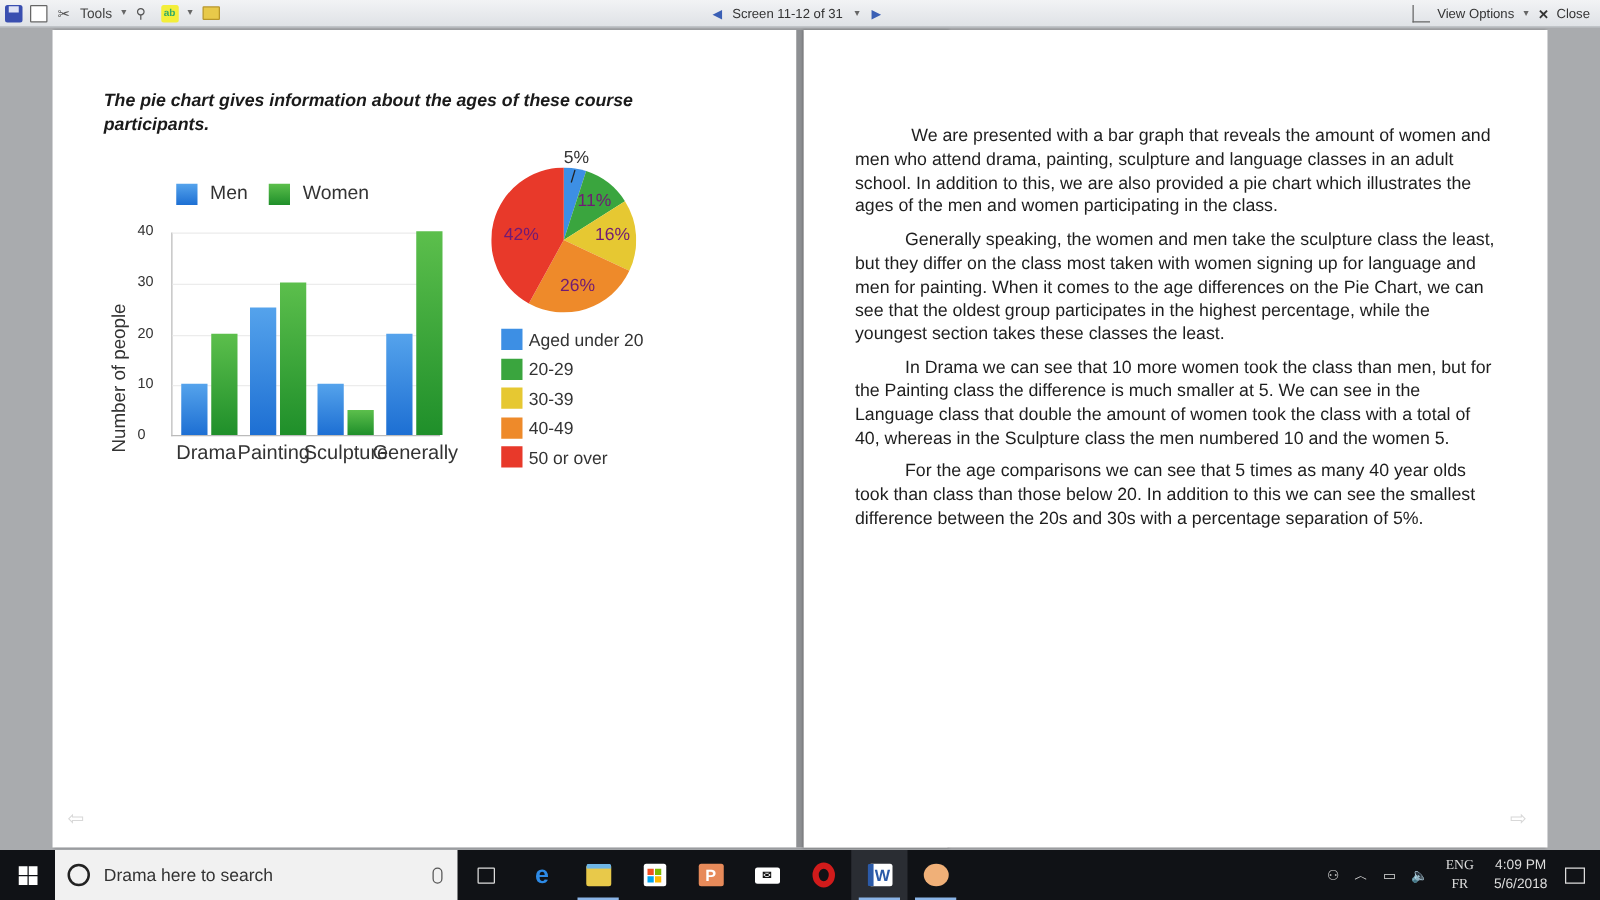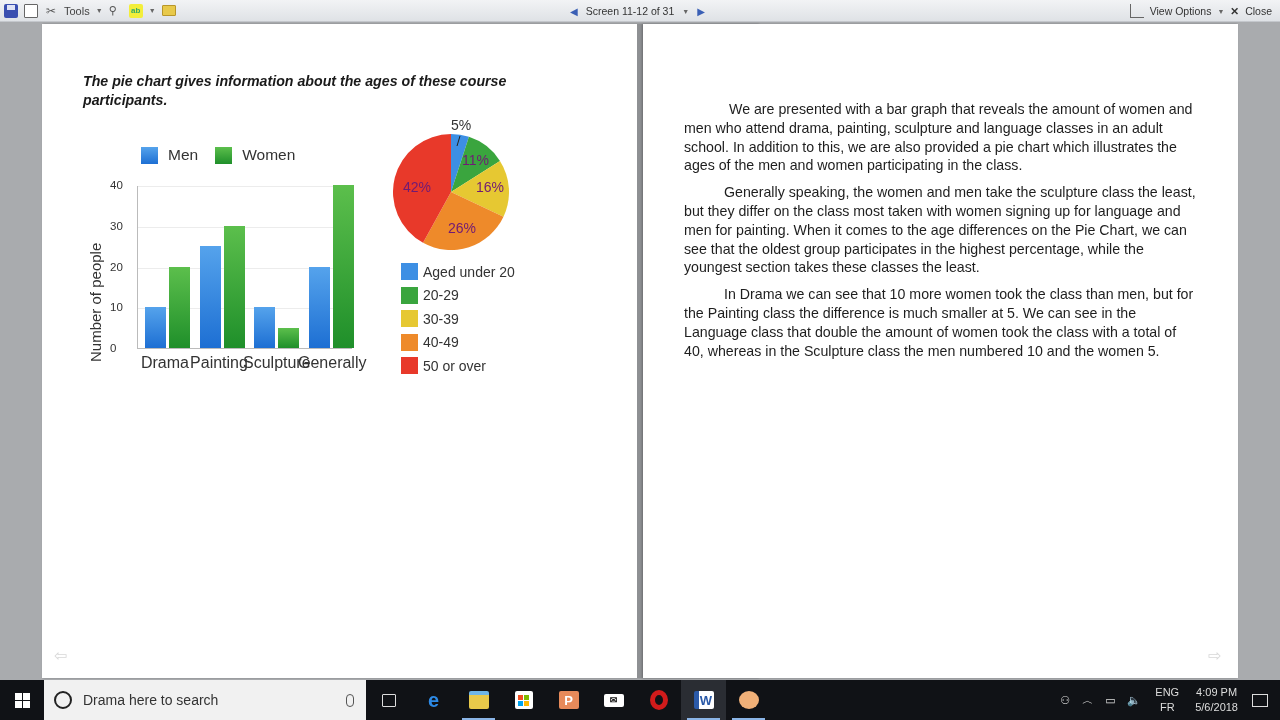--- a/index.html
+++ b/index.html
@@ -73,21 +73,21 @@
   .search-text { flex: 1; }
   .mic { width: 8px; height: 13px; border: 1.5px solid #555; border-radius: 4px; margin-right: 12px; }
   .tb-apps { display: flex; align-items: center; height: 40px; }
   .tb-app { width: 45px; height: 40px; display: flex; align-items: center; justify-content: center; position: relative; cursor: pointer; }
   .tb-app.active { background: #2a2d33; }
   .tb-app.open::after { content: ""; position: absolute; bottom: 0; left: 6px; right: 6px; height: 2px; background: #8ab4e6; }
   .ico { width: 20px; height: 18px; border-radius: 2px; display: flex; align-items: center; justify-content: center; font-weight: bold; font-size: 13px; }
   .task-view { width: 14px; height: 13px; border: 1.5px solid #ddd; border-radius: 1px; }
   .tray { position: absolute; right: 0; top: 680px; height: 40px; display: flex; align-items: center; color: #ddd; font-size: 11px; }
   .tray-item { margin: 0 6px; cursor: pointer; }
-  .lang { text-align: center; line-height: 15px; margin: 0 8px; }
+  .lang { text-align: center; line-height: 15px; margin: 0 8px; font-family: Liberation Serif, serif; }
   .clock { text-align: center; line-height: 15px; margin: 0 8px; }
   .notif { width: 16px; height: 13px; border: 1.5px solid #ddd; margin: 0 12px 0 6px; }
 </style>
 </head>
 <body>
 
 <div class="toolbar">
   <div class="tb-left">
     <span class="tb-icon ic-save"></span>
     <span class="tb-icon ic-read"></span>
@@ -200,20 +200,21 @@
   <div class="page-arrow" style="left:12px;top:626px;">⇦</div>
 </div>
 
 <div class="gutter"></div>
 
 <div class="page page-right">
   <div class="essay">
     <p>We are presented with a bar graph that reveals the amount of women and men who attend drama, painting, sculpture and language classes in an adult school. In addition to this, we are also provided a pie chart which illustrates the ages of the men and women participating in the class.</p>
     <p>Generally speaking, the women and men take the sculpture class the least, but they differ on the class most taken with women signing up for language and men for painting. When it comes to the age differences on the Pie Chart, we can see that the oldest group participates in the highest percentage, while the youngest section takes these classes the least.</p>
     <p>In Drama we can see that 10 more women took the class than men, but for the Painting class the difference is much smaller at 5. We can see in the Language class that double the amount of women took the class with a total of 40, whereas in the Sculpture class the men numbered 10 and the women 5.</p>
+    <p>For the age comparisons we can see that 5 times as many 40 year olds took than class than those below 20. In addition to this we can see the smallest difference between the 20s and 30s with a percentage separation of 5%.</p>
   </div>
   <div class="page-arrow" style="left:565px;top:626px;">⇨</div>
 </div>
 
 <div class="taskbar">
   <div class="start">
     <div class="win-logo">
         <span></span>
         <span></span>
         <span></span>

